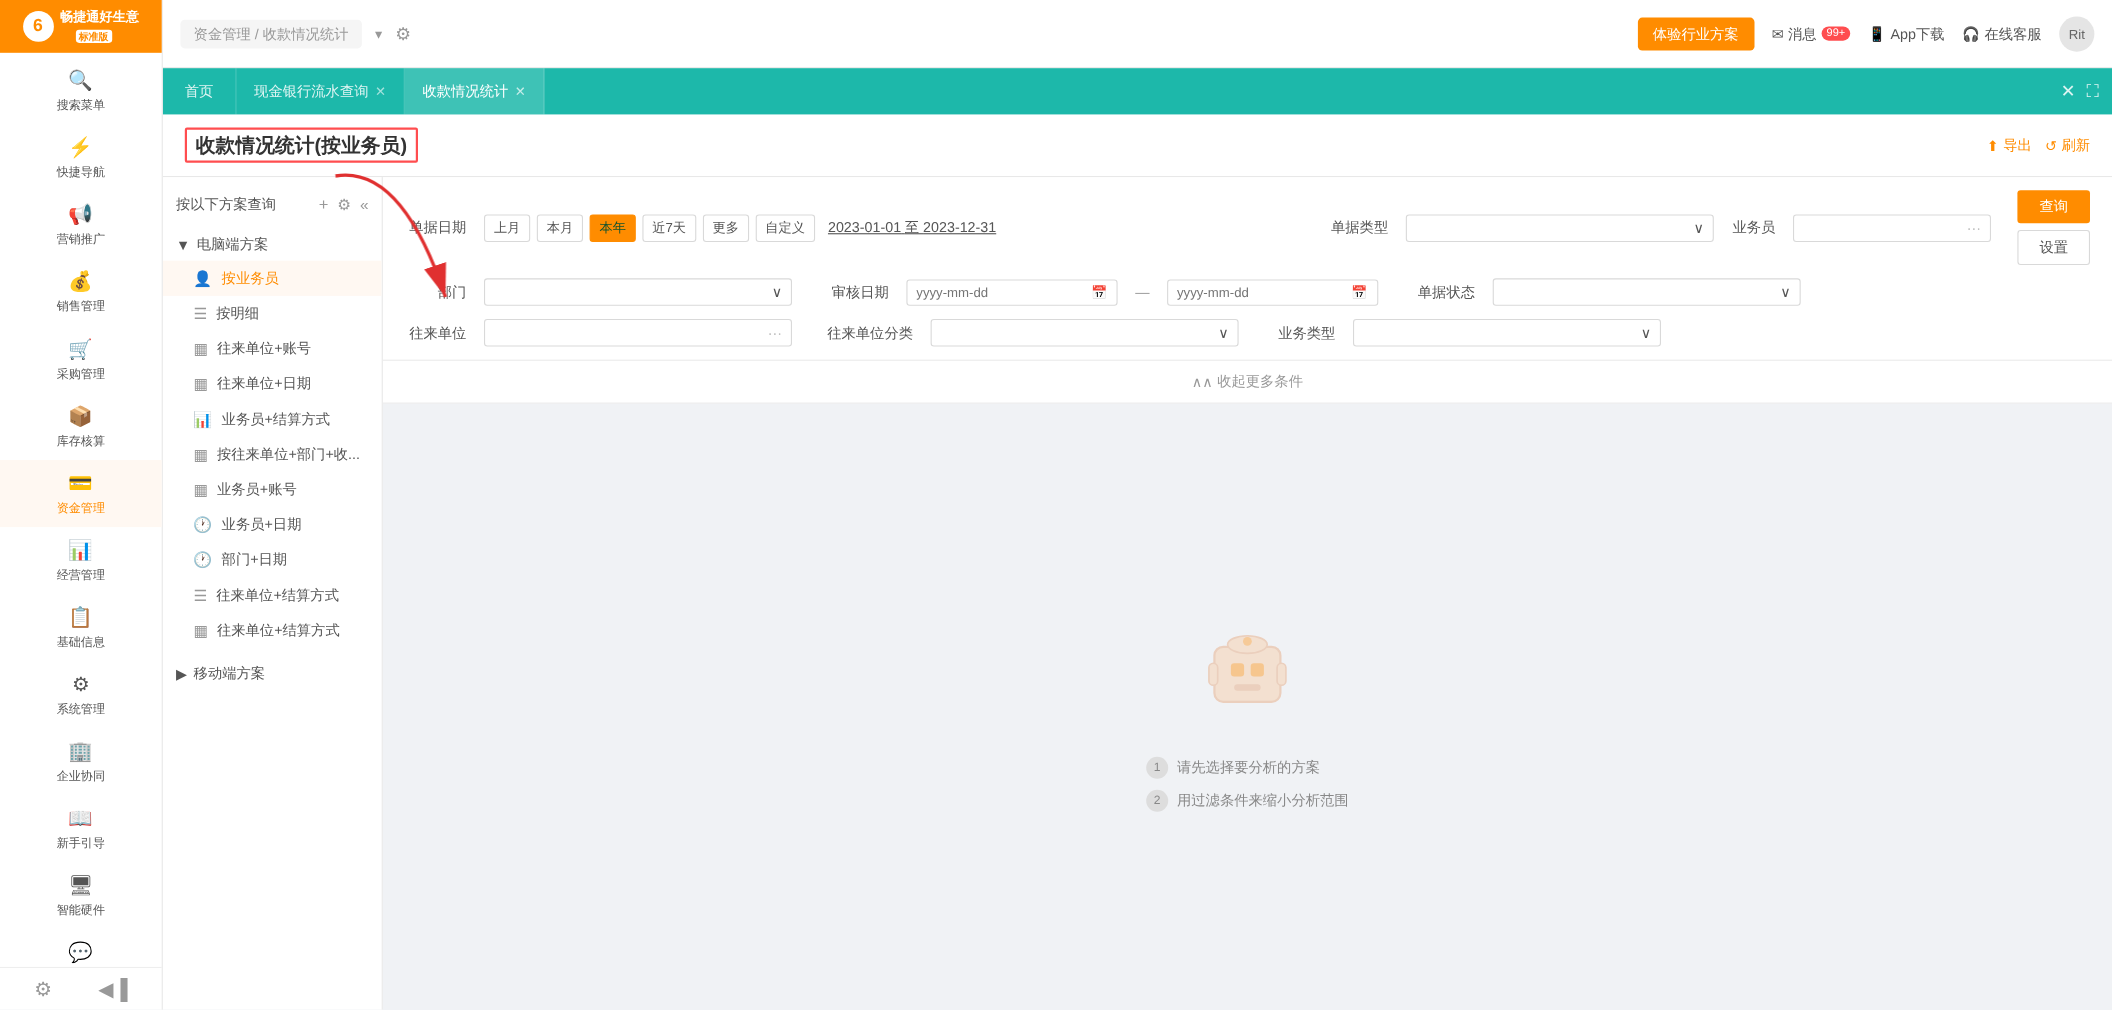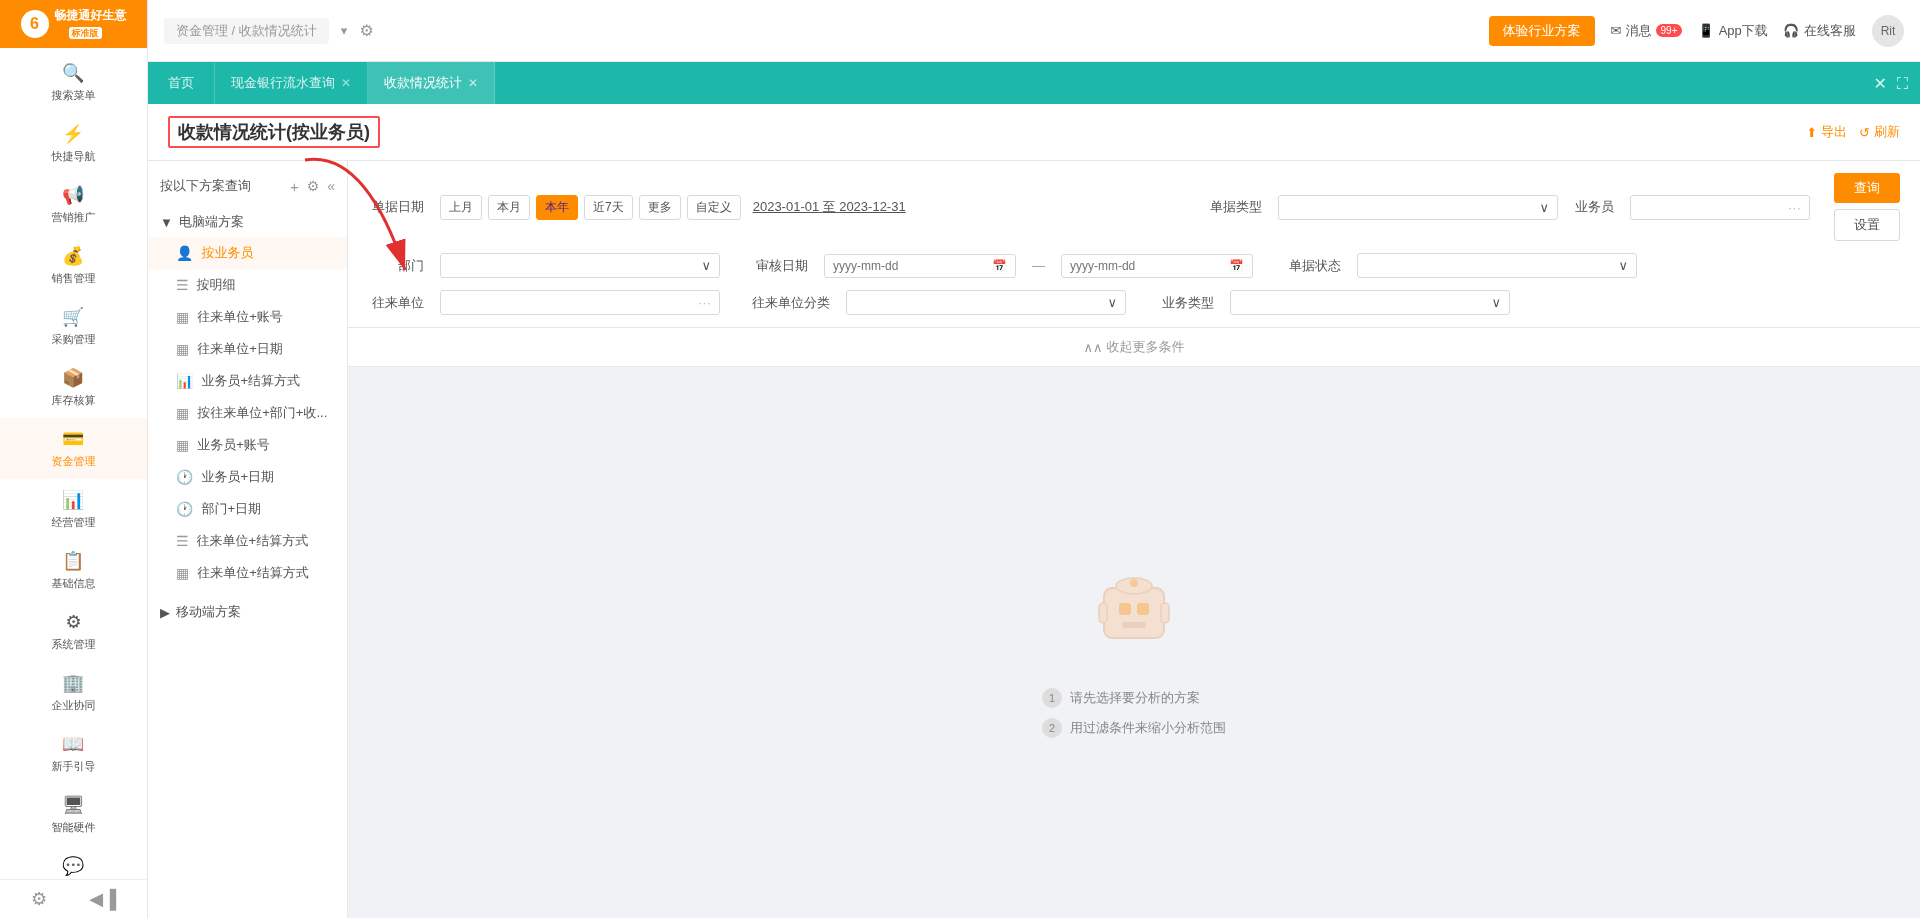--- a/index.html
+++ b/index.html
@@ -257,21 +257,21 @@
     }
     .date-btn {
       padding: 3px 8px;
       border: 1px solid #d9d9d9;
       border-radius: 3px;
       cursor: pointer;
       font-size: 12px;
       color: #555;
       background: #fff;
     }
-    .date-btn.active { background: #ff8c00; color: #4c1d95; border-color: #ff8c00; font-family: Liberation Serif, serif; }
+    .date-btn.active { background: #ff8c00; color: #14532d; border-color: #ff8c00; font-family: Liberation Serif, serif; }
     .date-range { color: #555; font-size: 12px; margin-left: 6px; text-decoration: underline; }
     .filter-select {
       flex: 1;
       border: 1px solid #d9d9d9;
       border-radius: 3px;
       padding: 4px 8px;
       display: flex;
       align-items: center;
       justify-content: space-between;
       cursor: pointer;

